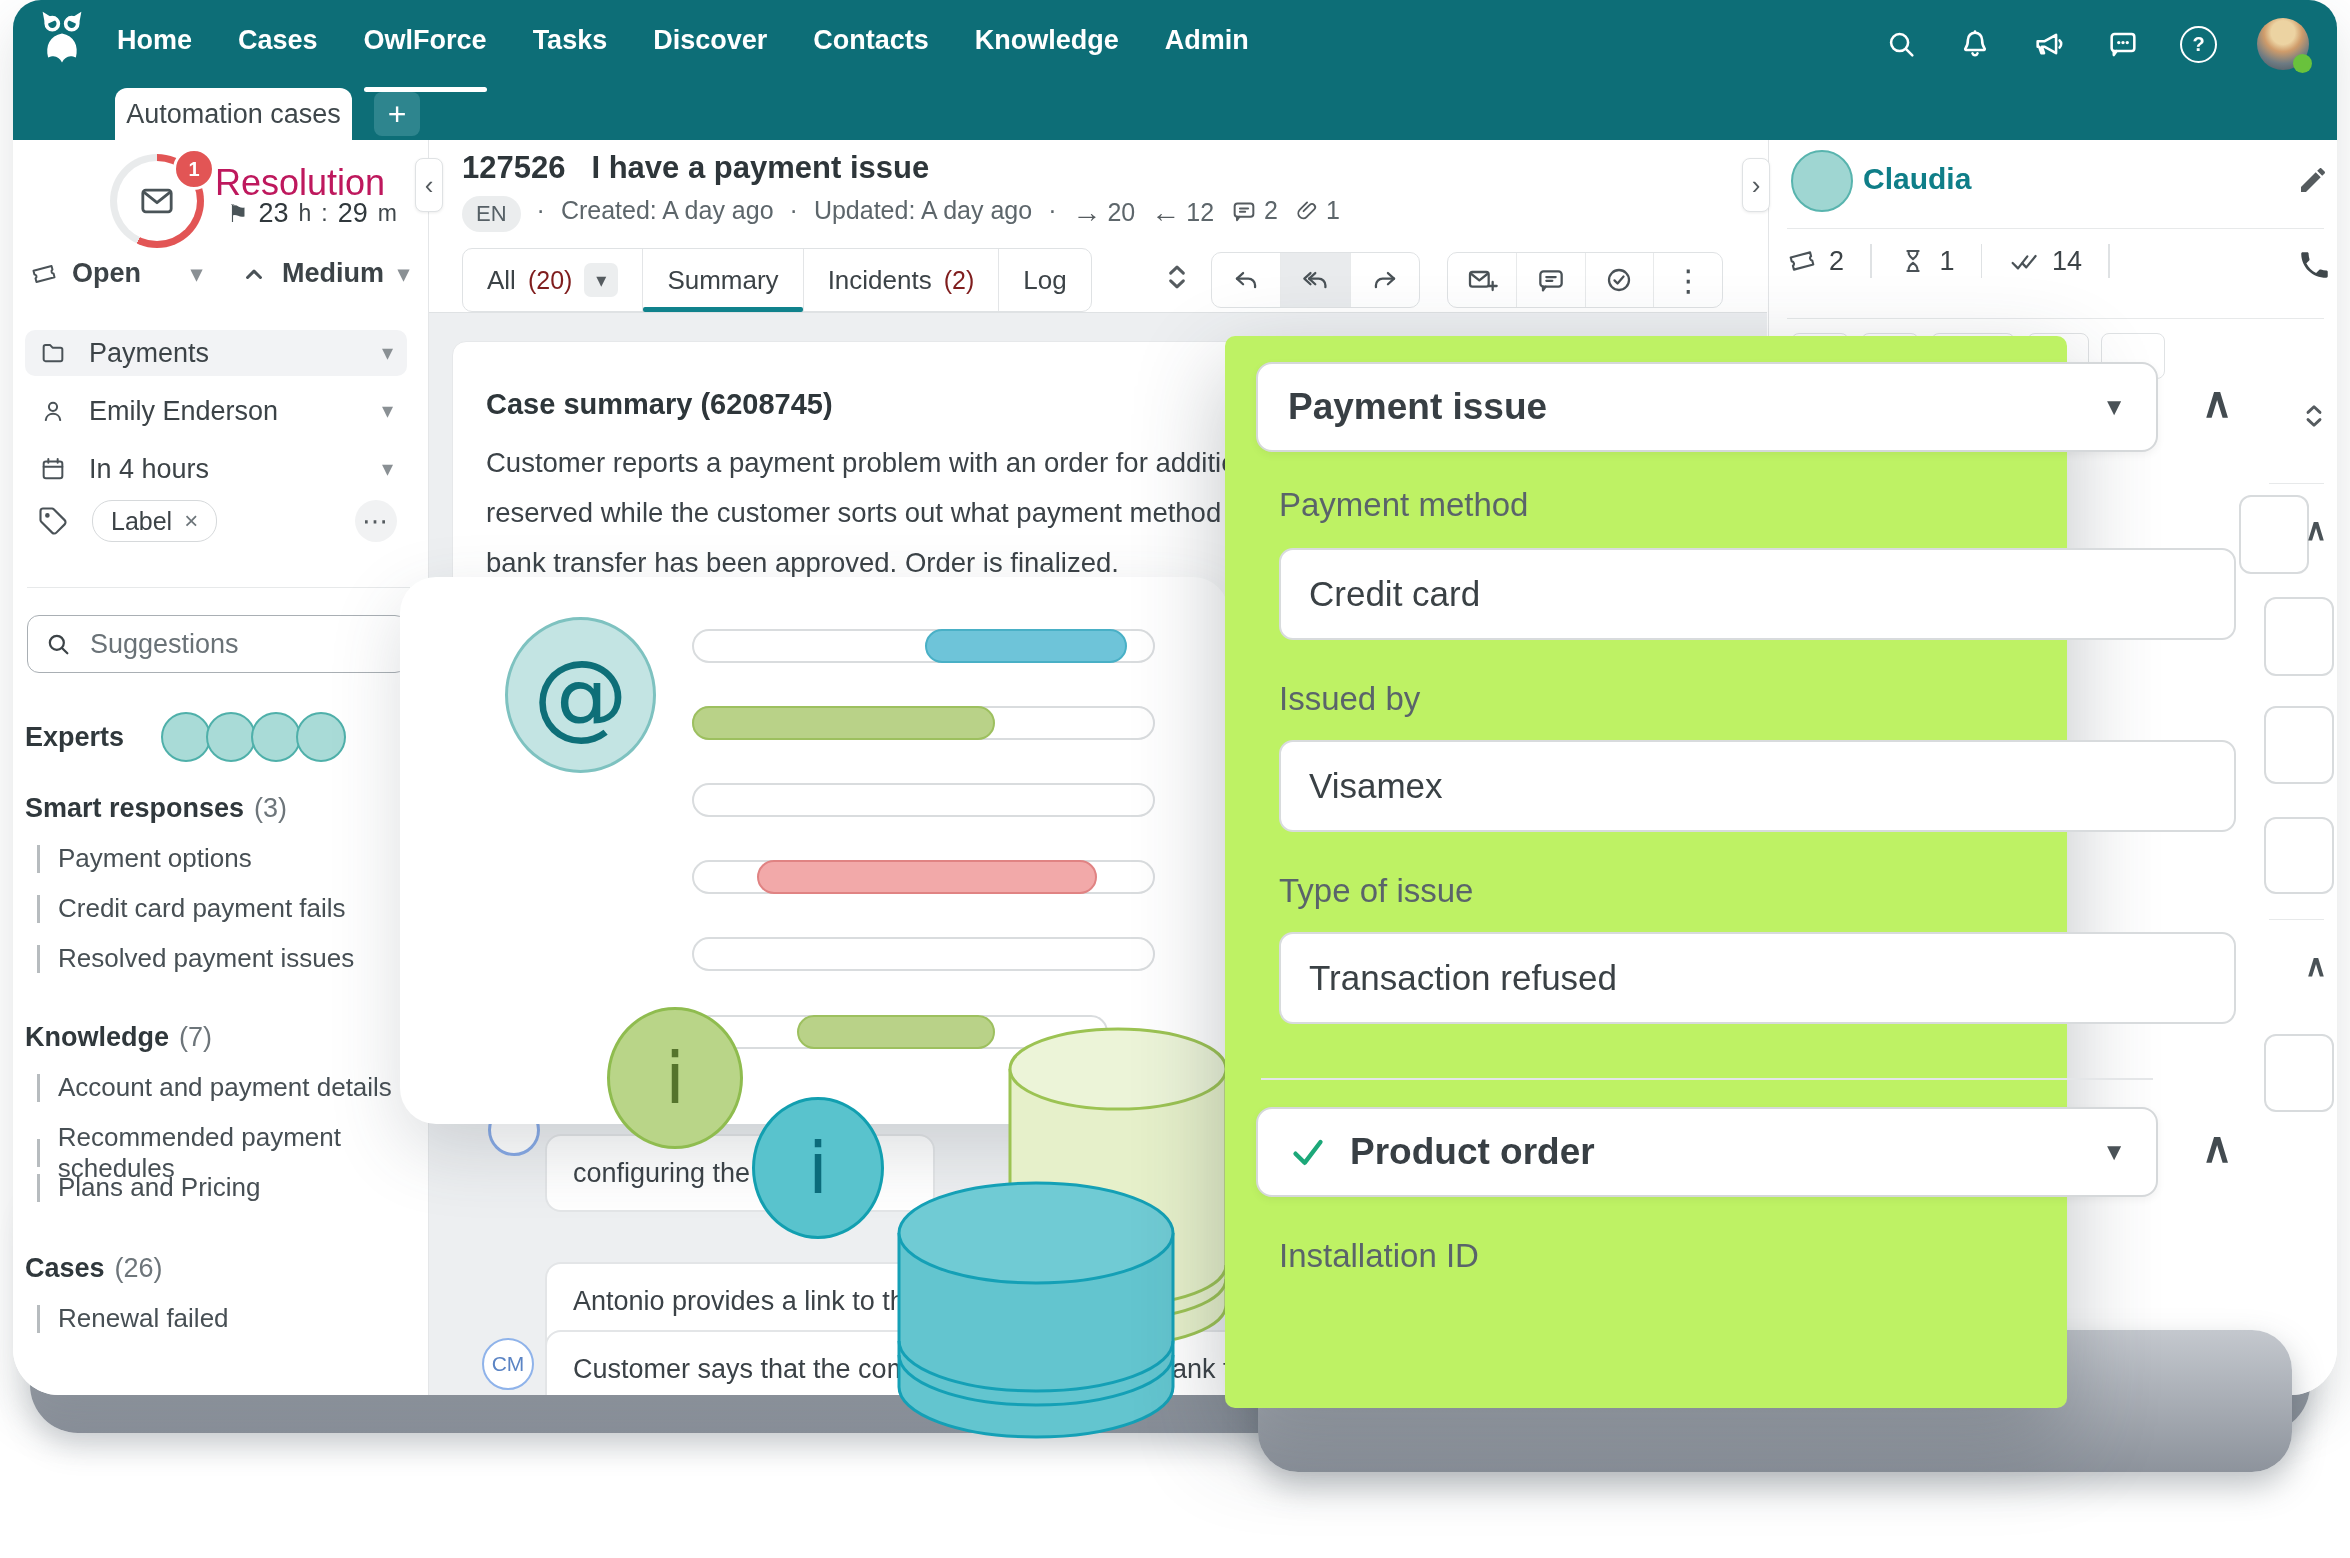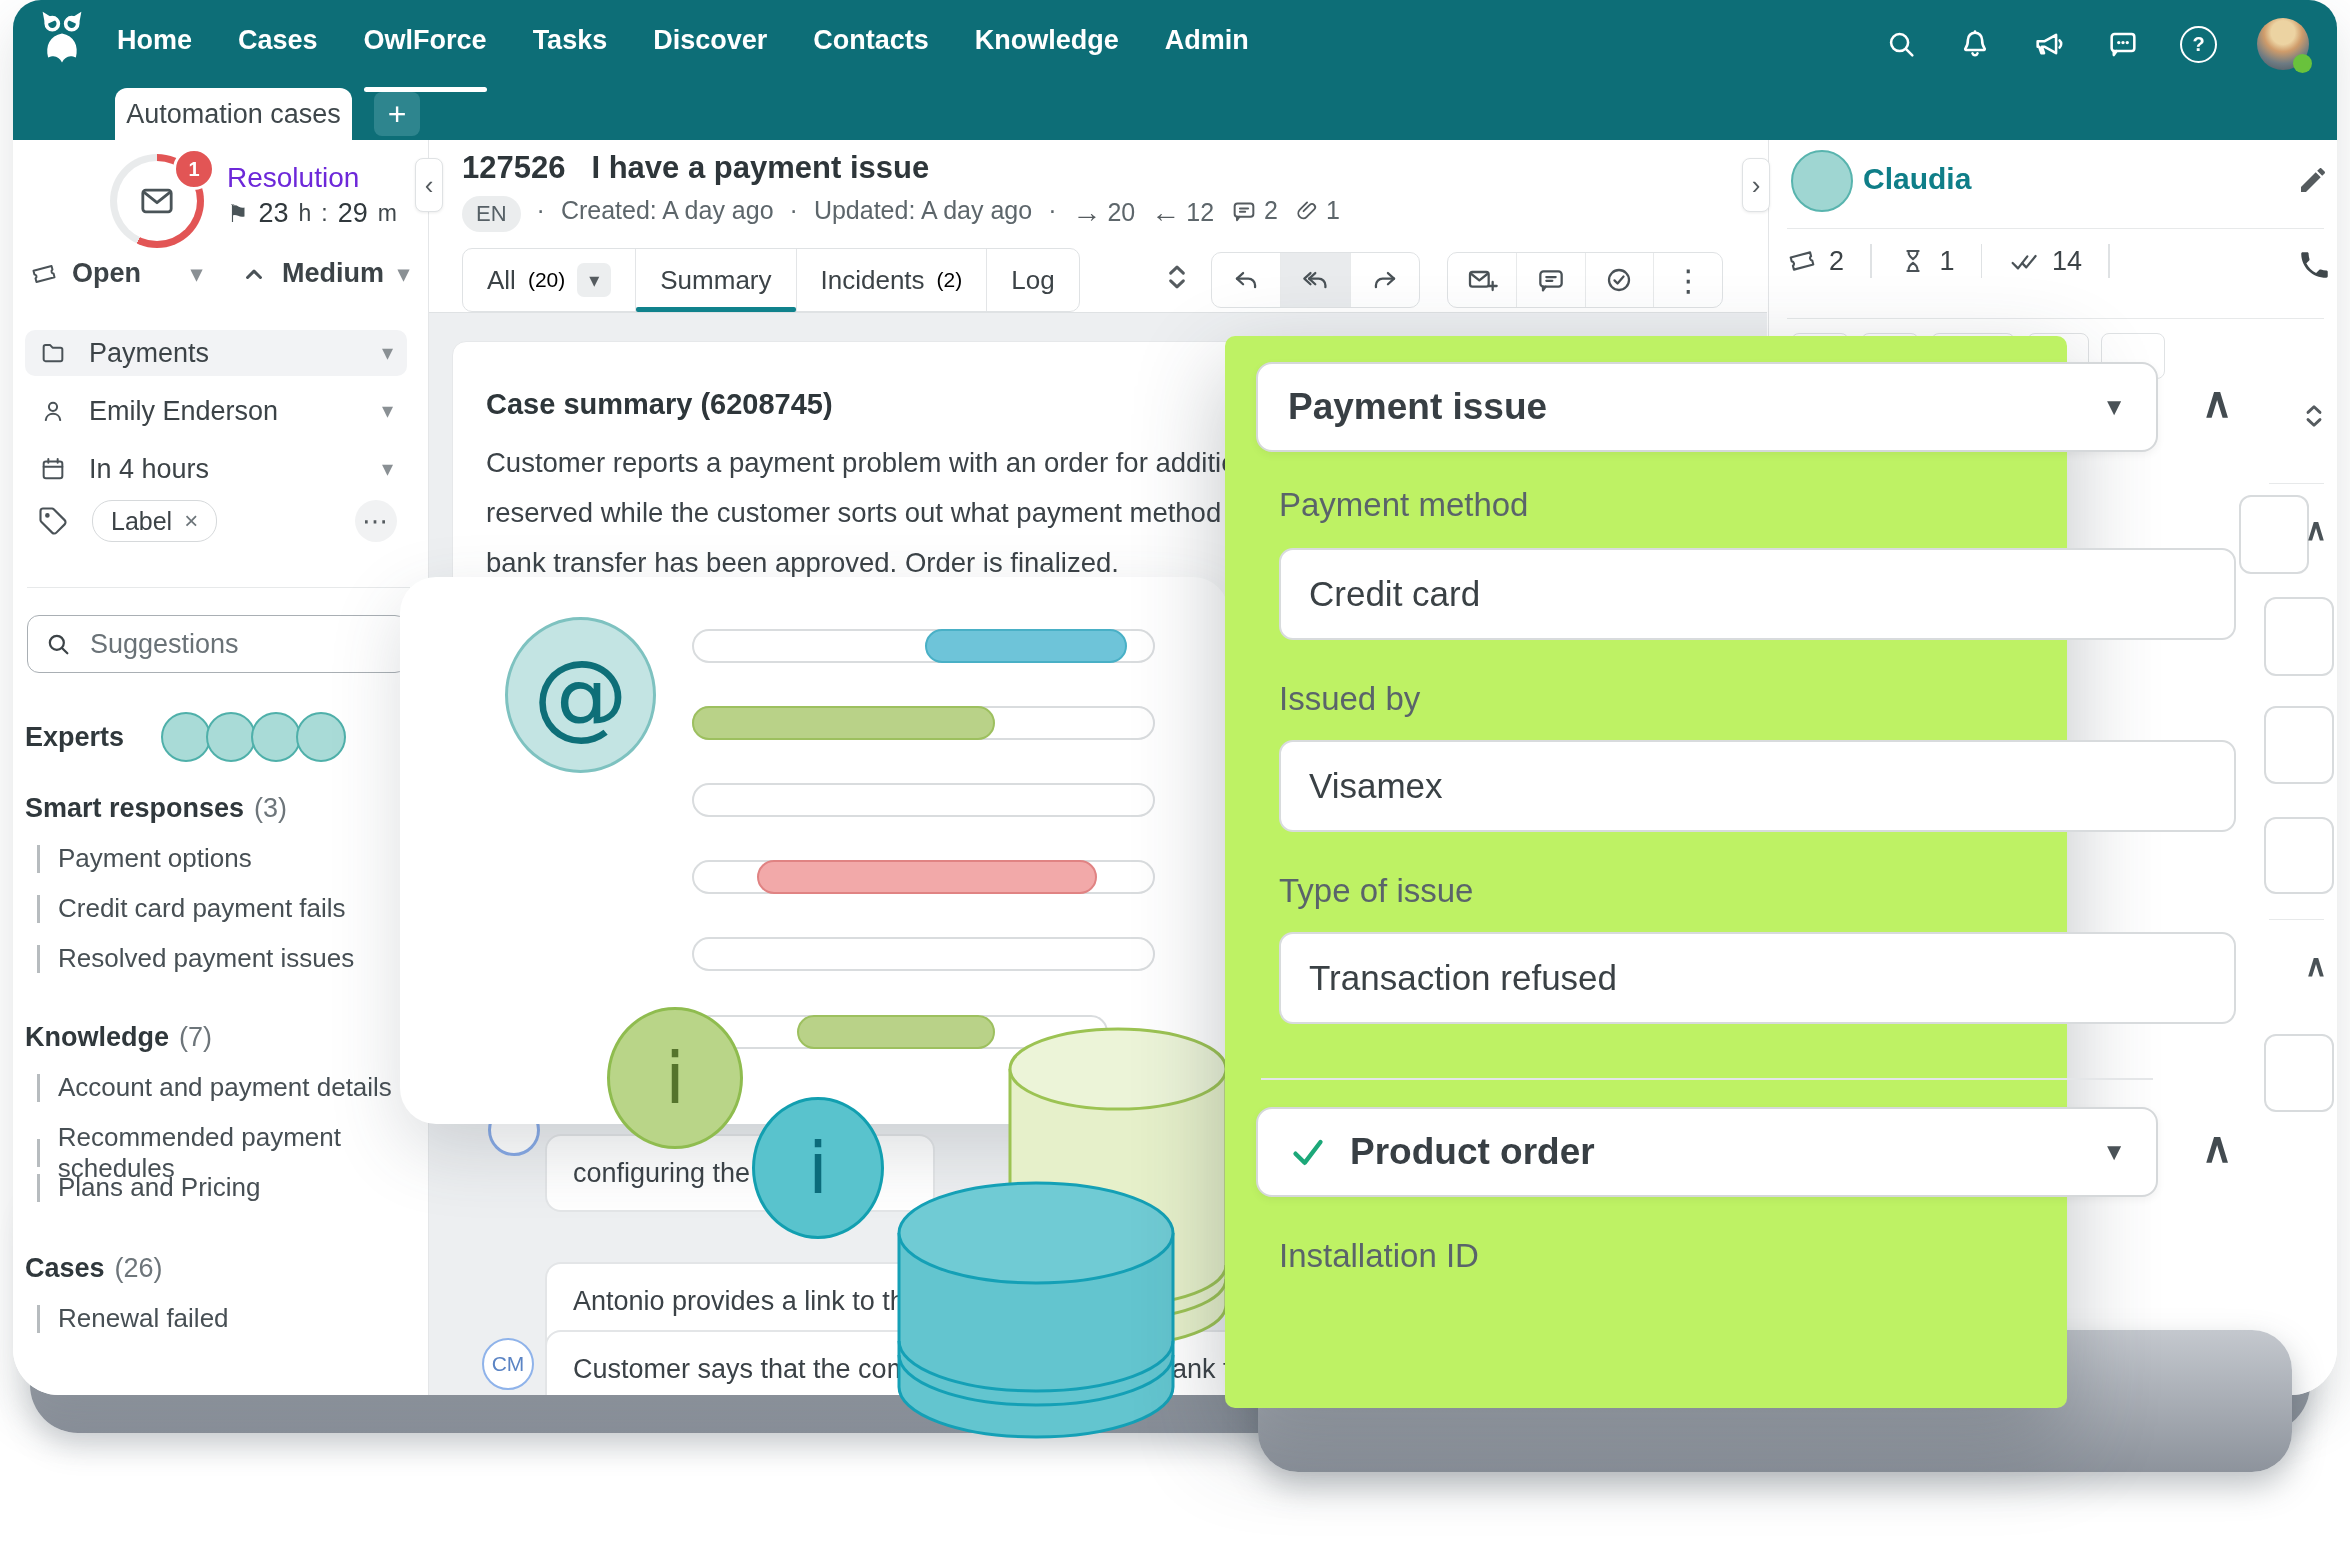--- a/index.html
+++ b/index.html
@@ -37,21 +37,21 @@
 
   
   .sidebar{position:absolute;left:0;top:140px;width:415px;height:1255px;background:#fff;border-right:1px solid #e4e6e8}
   .icon{color:#4a5257}
   .res-ring{position:absolute;left:97px;top:14px;width:94px;height:94px;border-radius:50%;
     background:conic-gradient(#e25555 0 57%,#e9ebec 57% 100%)}
   .res-ring::before{content:"";position:absolute;inset:7px;border-radius:50%;background:#fff}
   .res-env{position:absolute;left:50%;top:50%;transform:translate(-50%,-50%)}
   .res-badge{position:absolute;left:160px;top:8px;width:36px;height:36px;border-radius:50%;background:#e25555;border:3px solid #fff;
     color:#fff;font-size:20px;font-weight:700;display:flex;align-items:center;justify-content:center}
-  .res-title{position:absolute;left:214px;top:22px;font-size:28px;color:#6d28d9}
+  .res-title{position:absolute;left:202px;top:22px;font-size:36px;color:#be185d}
   .res-time{position:absolute;left:214px;top:58px;display:flex;align-items:center;gap:10px;font-size:23px;color:#3f474b}
   .res-time .num{font-size:27px;font-weight:400;color:#30383c}
   .flag{font-size:24px;color:#4a5458}
 
   .pick{position:absolute;display:flex;align-items:center;gap:14px;font-size:27px;font-weight:600;color:#3c4347;cursor:pointer}
   .caret{color:#8a9094;font-size:22px}
   .side-row{position:absolute;left:12px;width:382px;height:46px;display:flex;align-items:center;gap:22px;
     padding-left:14px;box-sizing:border-box;font-size:27px;color:#3c4347;cursor:pointer;border-radius:10px}
   .side-row .caret{margin-left:auto;margin-right:14px}
   .side-row.sel{background:#f2f3f5}
@@ -80,21 +80,21 @@
   .case-titlebar{position:absolute;left:33px;top:10px;display:flex;gap:26px;font-size:31px;font-weight:700;color:#2e363a}
   .meta-row{position:absolute;left:33px;top:56px;height:40px;display:flex;align-items:flex-start;gap:16px;font-size:25px;color:#5d666b}
   .lang-pill{background:#ebedee;border-radius:18px;height:36px;padding:0 14px;display:flex;align-items:center;font-size:22px;color:#566066}
   .meta-num{display:flex;align-items:center;gap:6px}
   .meta-arrow{font-size:29px;color:#555b5f}
   .tab-group{position:absolute;left:33px;top:108px;display:flex;background:#fff;border:1.5px solid #dfe2e4;border-radius:10px;height:64px;
     box-sizing:border-box;align-items:stretch}
   .tab-cell{display:flex;align-items:center;gap:12px;padding:0 24px;font-size:26px;color:#3c4347;border-right:1.5px solid #e3e5e7;
     cursor:pointer;position:relative}
   .tab-cell:last-child{border-right:0}
-  .tab-cell .cnt{color:#000000;font-size:21px}
+  .tab-cell .cnt{color:#7f1d1d;font-size:25px}
   .tab-cell.active::after{content:"";position:absolute;left:0;right:0;bottom:-1px;height:5px;background:#10828c;border-radius:2px}
   .mini-caret-btn{width:34px;height:34px;background:#eceeef;border-radius:7px;display:flex;align-items:center;justify-content:center;
     color:#555b5f;font-size:20px;cursor:pointer}
   .sort-btn{position:absolute;left:729px;top:118px;color:#555b5f;cursor:pointer}
   .act-group{position:absolute;top:112px;height:56px;display:flex;align-items:stretch;background:#fff;border:1.5px solid #dfe2e4;
     border-radius:10px;box-sizing:border-box}
   .act-cell{width:69px;display:flex;align-items:center;justify-content:center;border-right:1.5px solid #e8eaeb;color:#4a5257;cursor:pointer}
   .act-cell:last-child{border-right:0}
   .act-cell.hl{background:#e9ebed}
   .kebab{font-size:30px;color:#4a5257;letter-spacing:0}

